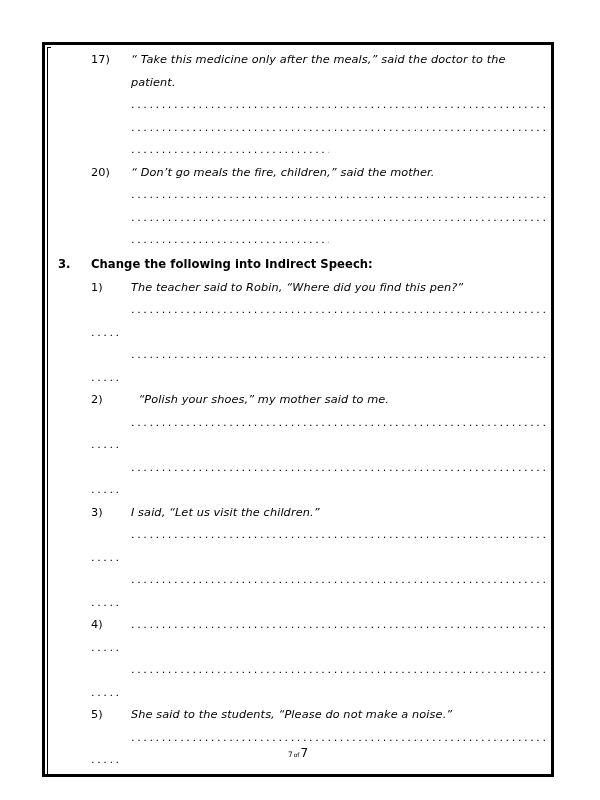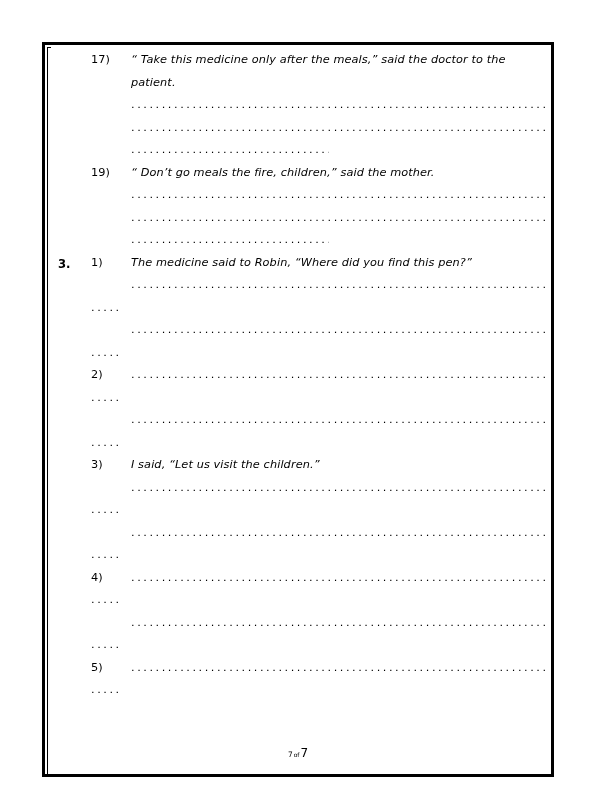--- a/index.html
+++ b/index.html
@@ -149,56 +149,58 @@
       <span class="leader">...................................................................................................................................................................</span>
     </div>
     <div class="dots-line indent">
       <span class="leader">...................................................................................................................................................................</span>
     </div>
     <div class="dots-line indent-short">
       <span class="leader">...................................................................................</span>
     </div>
 
     <div class="q-item">
-      <span class="q-num">19)</span>
+      <span class="q-num">20)</span>
       <span class="q-text">“ Don’t go meals the fire, children,” said the mother.</span>
     </div>
     <div class="dots-line indent">
       <span class="leader">...................................................................................................................................................................</span>
     </div>
     <div class="dots-line indent">
       <span class="leader">...................................................................................................................................................................</span>
     </div>
     <div class="dots-line indent-short">
       <span class="leader">...................................................................................</span>
     </div>
 
     <div class="section-head">
       <span class="section-num">3.</span>
+      <span>Change the following into Indirect Speech:</span>
     </div>
 
     <div class="q-item">
       <span class="q-num">1)</span>
-      <span class="q-text">The medicine said to Robin, “Where did you find this pen?”</span>
+      <span class="q-text">The teacher said to Robin, “Where did you find this pen?”</span>
     </div>
     <div class="dots-line indent">
       <span class="leader">...................................................................................................................................................................</span>
     </div>
     <div class="dots-line stub">
       <span class="leader">......</span>
     </div>
     <div class="dots-line indent">
       <span class="leader">...................................................................................................................................................................</span>
     </div>
     <div class="dots-line stub">
       <span class="leader">......</span>
     </div>
 
     <div class="q-item">
       <span class="q-num">2)</span>
+      <span class="q-text">  “Polish your shoes,” my mother said to me.</span>
     </div>
     <div class="dots-line indent">
       <span class="leader">...................................................................................................................................................................</span>
     </div>
     <div class="dots-line stub">
       <span class="leader">......</span>
     </div>
     <div class="dots-line indent">
       <span class="leader">...................................................................................................................................................................</span>
     </div>
@@ -234,20 +236,21 @@
     </div>
     <div class="dots-line indent">
       <span class="leader">...................................................................................................................................................................</span>
     </div>
     <div class="dots-line stub">
       <span class="leader">......</span>
     </div>
 
     <div class="q-item">
       <span class="q-num">5)</span>
+      <span class="q-text">She said to the students, “Please do not make a noise.”</span>
     </div>
     <div class="dots-line indent">
       <span class="leader">...................................................................................................................................................................</span>
     </div>
     <div class="dots-line stub">
       <span class="leader">......</span>
     </div>
 
   </div>
 

